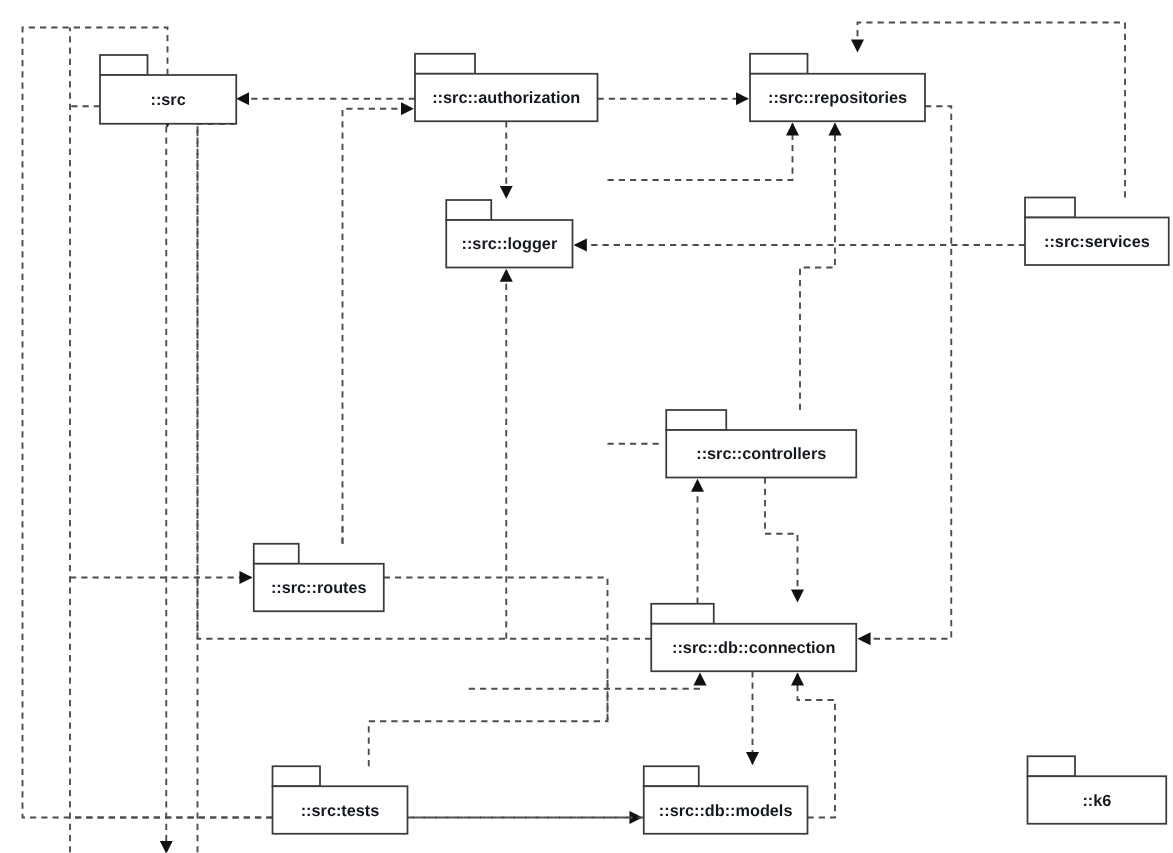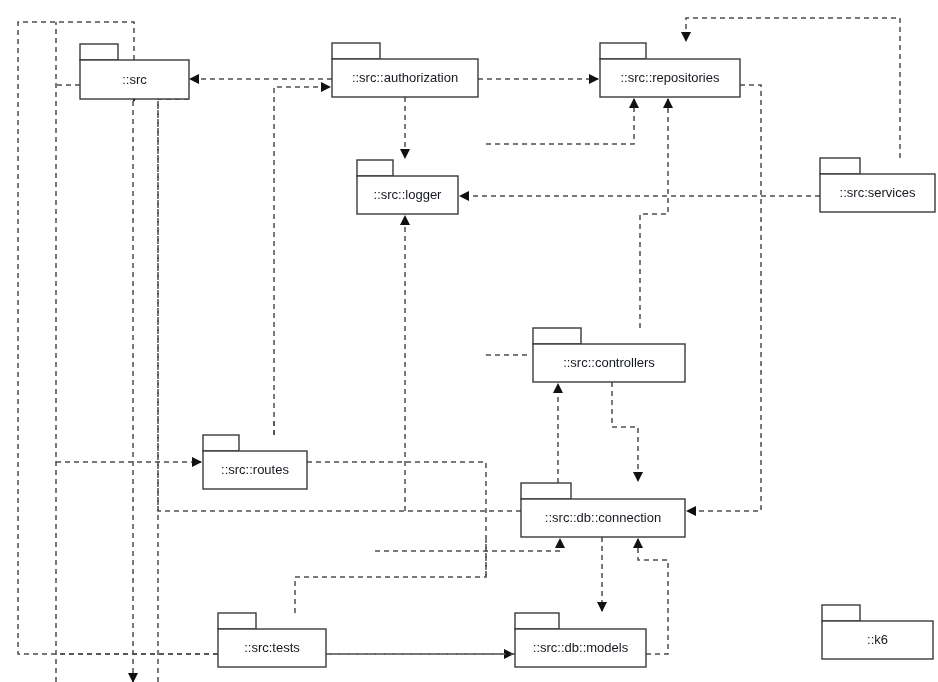--- a/index.html
+++ b/index.html
@@ -1,18 +1,18 @@
 <!DOCTYPE html>
 <html><head>
 <meta charset="utf-8">
 <style>
   html,body{margin:0;padding:0;background:#ffffff;}
   body{width:938px;height:682px;overflow:hidden;
        font-family:"Liberation Sans","DejaVu Sans",sans-serif;}
-  #diagram-root{position:relative;width:938px;height:682px;}
+  #diagram-root{position:relative;width:938px;height:682px;font-weight:bold;}
   svg{display:block;}
   .pkg-body{fill:#ffffff;stroke:#3a3a3a;stroke-width:1.4;}
   .pkg-tab{fill:#ffffff;stroke:#3a3a3a;stroke-width:1.4;}
   .pkg-label{font-family:"Liberation Sans","DejaVu Sans",sans-serif;
              font-size:13px;fill:#14181f;text-anchor:middle;
              dominant-baseline:middle;}
   .dep-edge{fill:none;stroke:#4d4d4d;stroke-width:1.5;
             stroke-dasharray:5 4;stroke-linecap:butt;}
 </style>
 </head>

